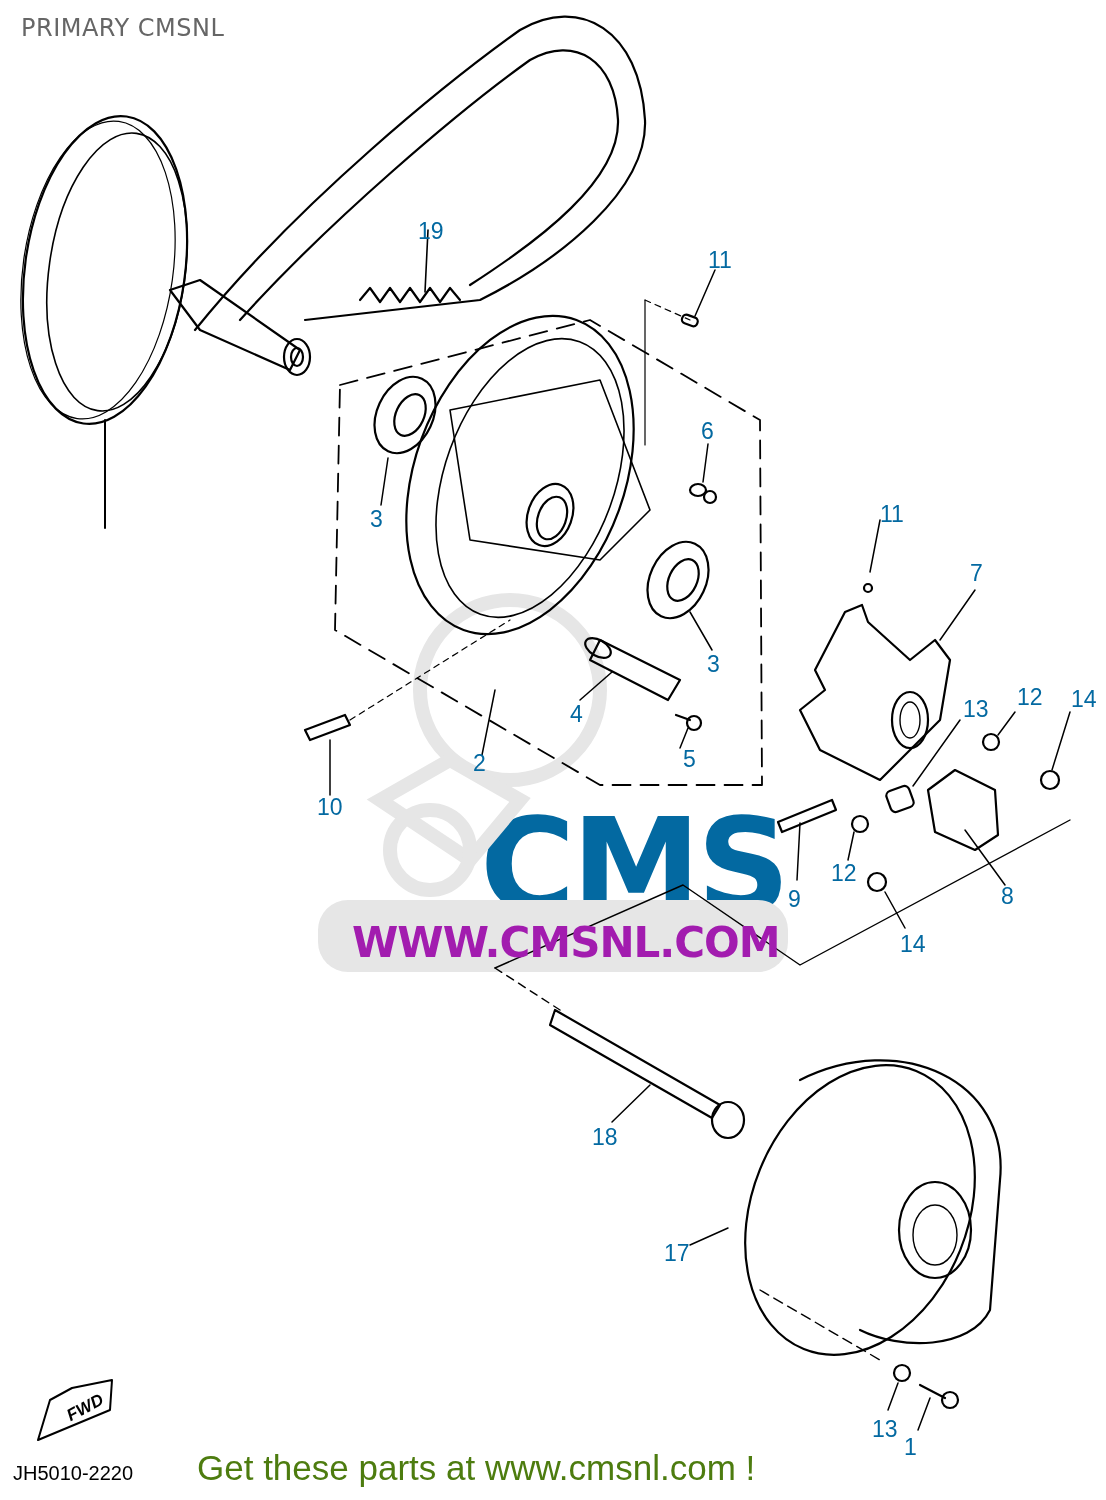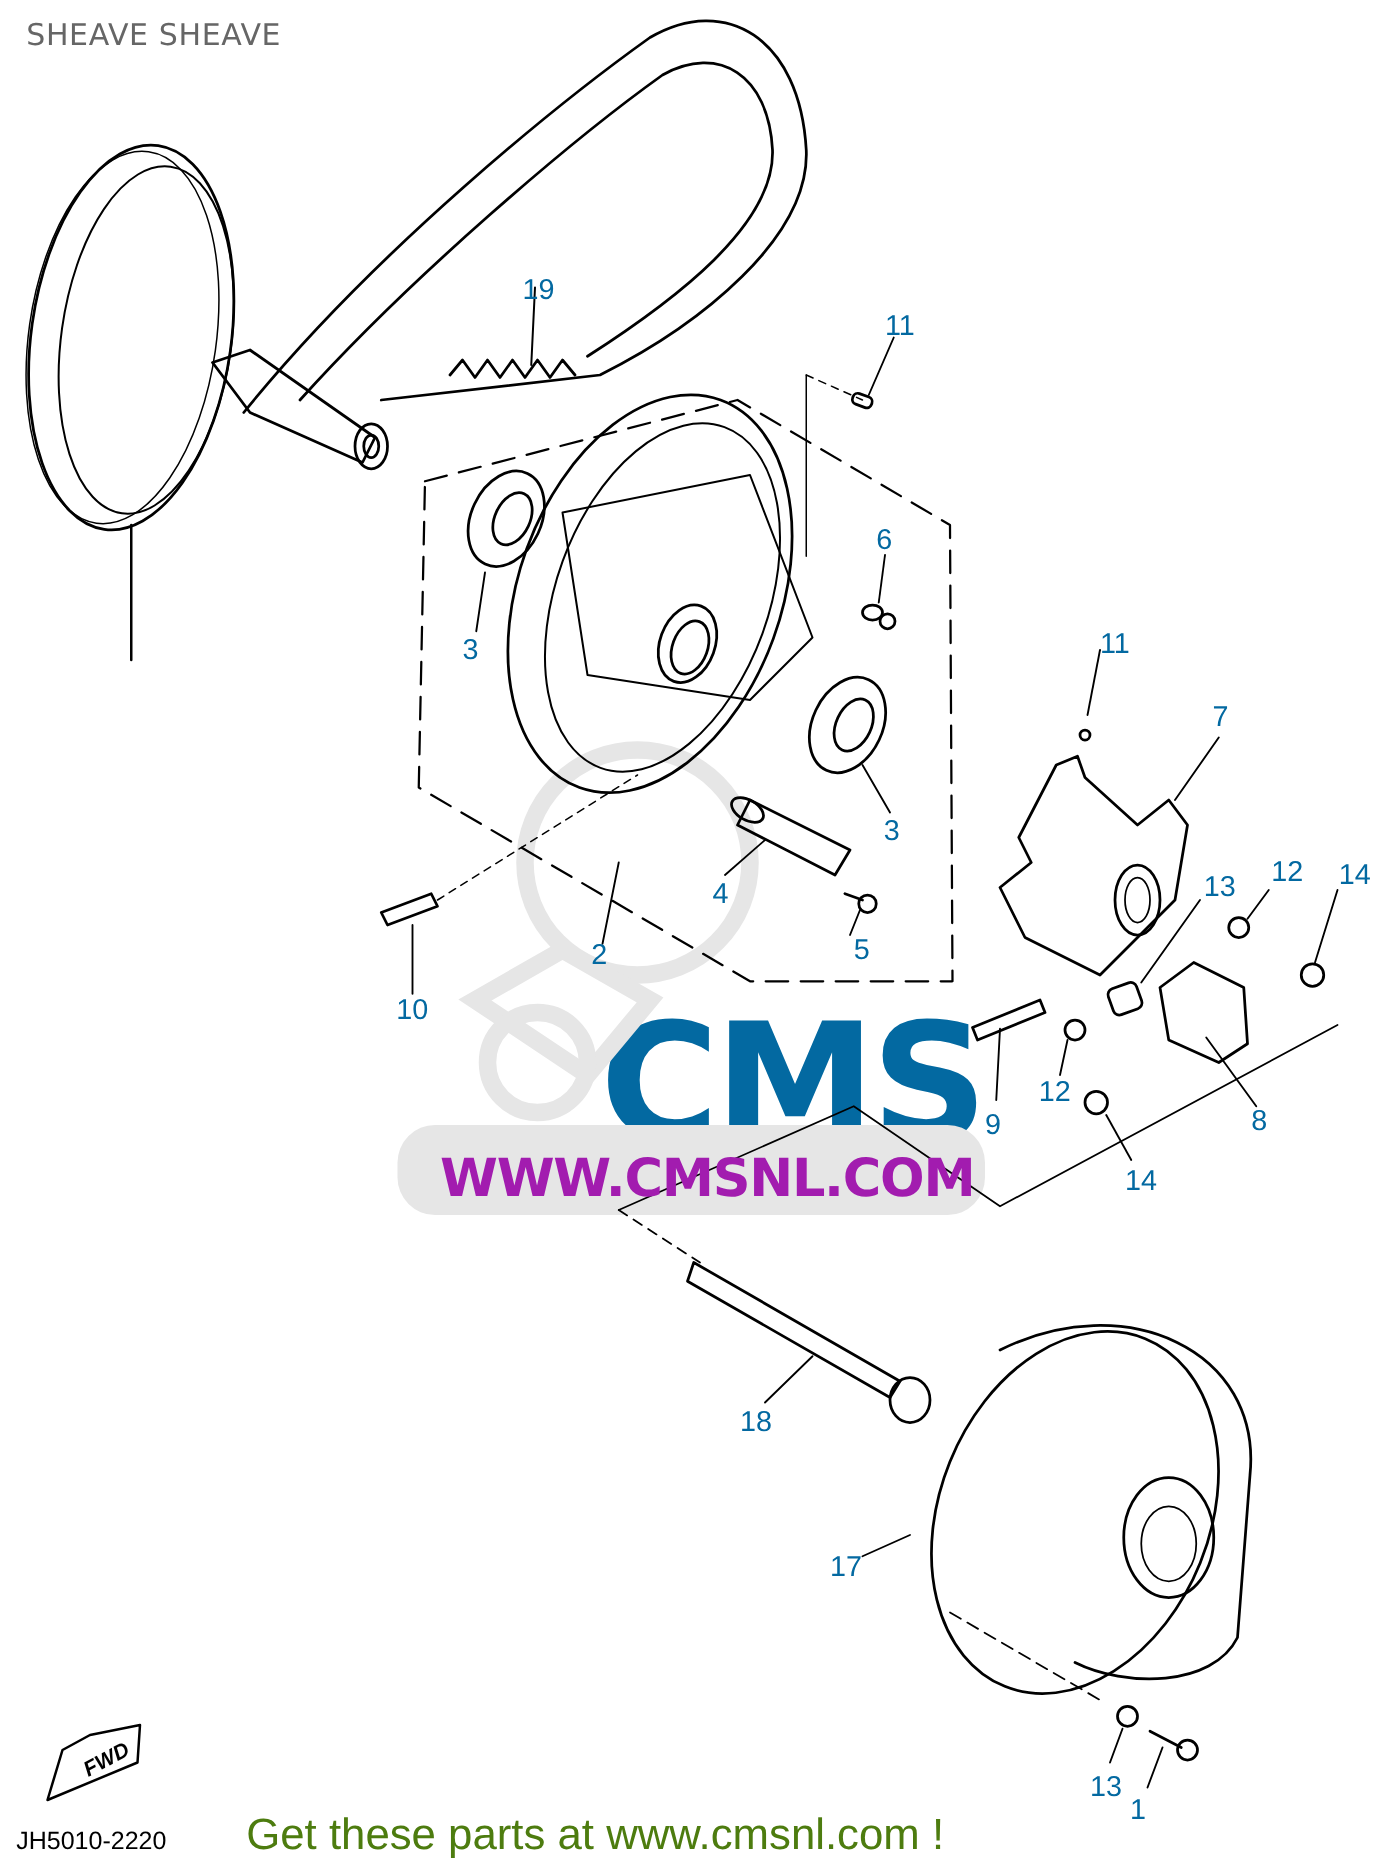--- a/index.html
+++ b/index.html
@@ -9,21 +9,21 @@
   .callout { position:absolute; font-family:"Liberation Sans", sans-serif; font-size:23px; color:#0369a1; line-height:1; }
   .docnum { position:absolute; left:13px; top:1462px; font-family:Liberation Sans, sans-serif; font-size:20px; color:#000; }
   .promo { position:absolute; left:197px; top:1448px; font-family:Liberation Sans, sans-serif; font-size:35px; color:#4d7c0f; white-space:nowrap; }
   .wm-cms { position:absolute; left:480px; top:790px; font-family:"DejaVu Sans", sans-serif; font-weight:bold; font-size:130px; color:#0369a1; letter-spacing:-4px; }
   .wm-url { position:absolute; left:352px; top:918px; font-family:"DejaVu Sans", sans-serif; font-weight:bold; font-size:42px; color:#a21caf; letter-spacing:-1px; }
   .fwd { position:absolute; left:66px; top:1398px; font-family:"Liberation Sans", sans-serif; font-weight:bold; font-style:italic; font-size:17px; transform:rotate(-28deg); color:#000; }
 </style>
 </head>
 <body>
 
-<div class="title">SHEAVE SHEAVE</div>
+<div class="title">PRIMARY CMSNL</div>
 
 <div class="wm-cms">CMS</div>
 
 <svg class="diagram" viewBox="0 0 1106 1500" xmlns="http://www.w3.org/2000/svg">
 
   <rect x="318" y="900" width="470" height="72" rx="30" fill="#e6e6e6"></rect>
   <g fill="none" stroke="#e6e6e6" stroke-width="14">
     <circle cx="510" cy="690" r="90"></circle>
     <path d="M380 800 L450 760 L520 800 L470 860 Z"></path>
     <circle cx="430" cy="850" r="40"></circle>

